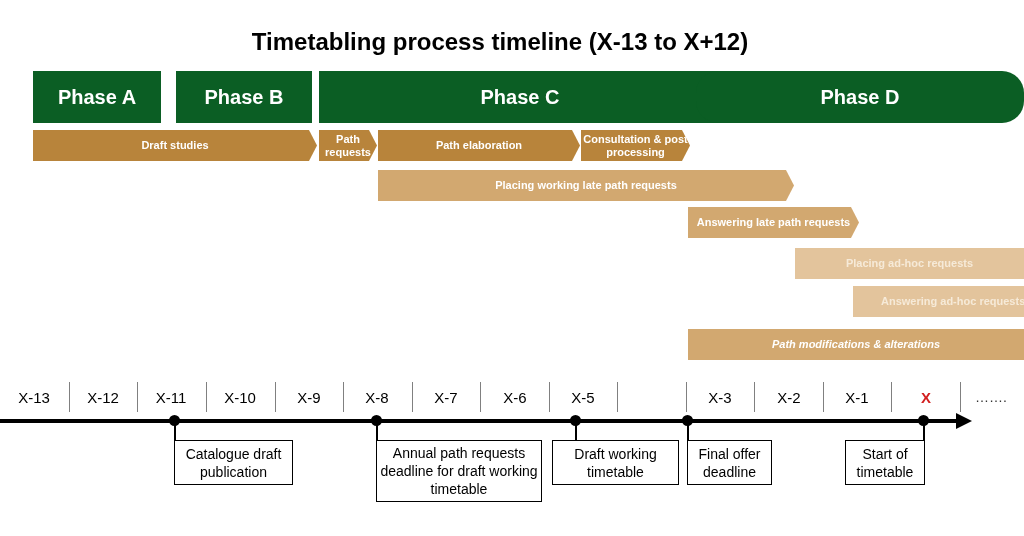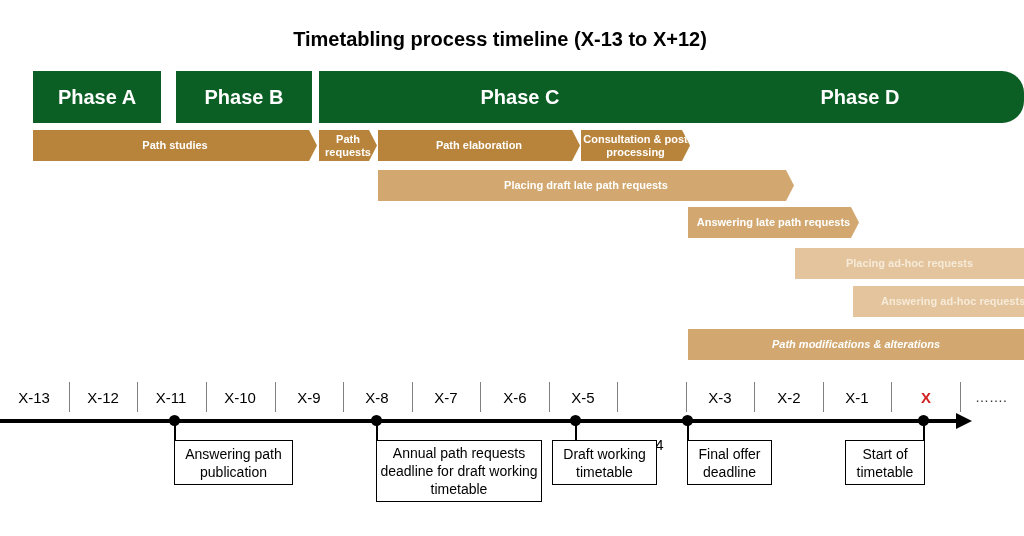--- a/index.html
+++ b/index.html
@@ -1,17 +1,17 @@
 <!DOCTYPE html>
 <html><head>
 <meta charset="utf-8">
 <style>
   html, body { margin:0; padding:0; background:#ffffff; }
   body { width:1024px; height:536px; position:relative; overflow:hidden; font-family:"Liberation Sans", sans-serif; }
-  .title { position:absolute; left:0; top:28px; width:1000px; text-align:center; font-weight:bold; font-size:20px; color:#000; }
+  .title { position:absolute; left:0; top:28px; width:1000px; text-align:center; font-weight:bold; font-size:24px; color:#000; }
   .phase { position:absolute; top:71px; height:52px; background:#0b5e24; color:#fff; font-weight:bold; font-size:20px; display:flex; align-items:center; justify-content:center; }
   .bar { position:absolute; display:flex; align-items:center; justify-content:center; text-align:center; color:#fff; font-weight:bold; font-size:11px; line-height:13px; }
   .dark { background:#b8843b; }
   .mid { background:#d2a870; }
   .light { background:#e3c49c; color:#f6ead8; }
   .arrow { clip-path: polygon(0 0, calc(100% - 8px) 0, 100% 50%, calc(100% - 8px) 100%, 0 100%); }
   .tick-label { position:absolute; top:389px; width:68px; text-align:center; font-size:15px; color:#000; }
   .tick-sep { position:absolute; top:382px; width:1px; height:30px; background:#808080; }
   .axis { position:absolute; left:0; top:419px; width:958px; height:4px; background:#000; }
   .axis-head { position:absolute; left:956px; top:413px; width:0; height:0; border-top:8px solid transparent; border-bottom:8px solid transparent; border-left:16px solid #000; }
@@ -23,26 +23,26 @@
 </head>
 <body>
 
 <div class="title">Timetabling process timeline (X-13 to X+12)</div>
 
 <div class="phase" style="left:33px;width:128px;">Phase A</div>
 <div class="phase" style="left:176px;width:136px;">Phase B</div>
 <div class="phase" style="left:319px;width:402px;">Phase C</div>
 <div class="phase" style="left:696px;width:328px;border-radius:22px;">Phase D</div>
 
-<div class="bar dark arrow" style="left:33px;top:130px;width:284px;height:31px;">Path studies</div>
+<div class="bar dark arrow" style="left:33px;top:130px;width:284px;height:31px;">Draft studies</div>
 <div class="bar dark arrow" style="left:319px;top:130px;width:58px;height:31px;">Path requests</div>
 <div class="bar dark arrow" style="left:378px;top:130px;width:202px;height:31px;">Path elaboration</div>
 <div class="bar dark arrow" style="left:581px;top:130px;width:109px;height:31px;">Consultation &amp; post processing</div>
 
-<div class="bar mid arrow" style="left:378px;top:170px;width:416px;height:31px;">Placing draft late path requests</div>
+<div class="bar mid arrow" style="left:378px;top:170px;width:416px;height:31px;">Placing working late path requests</div>
 <div class="bar mid arrow" style="left:688px;top:207px;width:171px;height:31px;">Answering late path requests</div>
 <div class="bar light" style="left:795px;top:248px;width:229px;height:31px;text-align:center;">Placing ad-hoc requests</div>
 <div class="bar light" style="left:853px;top:286px;width:200px;height:31px;justify-content:flex-start;padding-left:28px;box-sizing:border-box;">Answering ad-hoc requests</div>
 <div class="bar mid" style="left:688px;top:329px;width:336px;height:31px;font-style:italic;">Path modifications &amp; alterations</div>
 
 <div class="tick-label" style="left:0px;">X-13</div>
 <div class="tick-label" style="left:69px;">X-12</div>
 <div class="tick-label" style="left:137px;">X-11</div>
 <div class="tick-label" style="left:206px;">X-10</div>
 <div class="tick-label" style="left:275px;">X-9</div>
@@ -70,29 +70,29 @@
 <div class="tick-sep" style="left:754px;"></div>
 <div class="tick-sep" style="left:823px;"></div>
 <div class="tick-sep" style="left:891px;"></div>
 <div class="tick-sep" style="left:960px;"></div>
 
 <div class="axis"></div>
 <div class="axis-head"></div>
 
 <div class="dot" style="left:169px;"></div>
 <div class="stem" style="left:174px;"></div>
-<div class="event" style="left:174px;width:119px;height:45px;">Answering path publication</div>
+<div class="event" style="left:174px;width:119px;height:45px;">Catalogue draft publication</div>
 
 <div class="dot" style="left:371px;"></div>
 <div class="stem" style="left:376px;"></div>
 <div class="event" style="left:376px;width:166px;height:62px;">Annual path requests deadline for draft working timetable</div>
 
 <div class="dot" style="left:570px;"></div>
 <div class="stem" style="left:575px;"></div>
-<div class="event" style="left:552px;width:105px;height:45px;">Draft working timetable</div>
+<div class="event" style="left:552px;width:127px;height:45px;">Draft working timetable</div>
 
 <div class="dot" style="left:682px;"></div>
 <div class="stem" style="left:687px;"></div>
 <div class="event" style="left:687px;width:85px;height:45px;">Final offer deadline</div>
 
 <div class="dot" style="left:918px;"></div>
 <div class="stem" style="left:923px;"></div>
 <div class="event" style="left:845px;width:80px;height:45px;">Start of timetable</div>
 
 </body></html>

